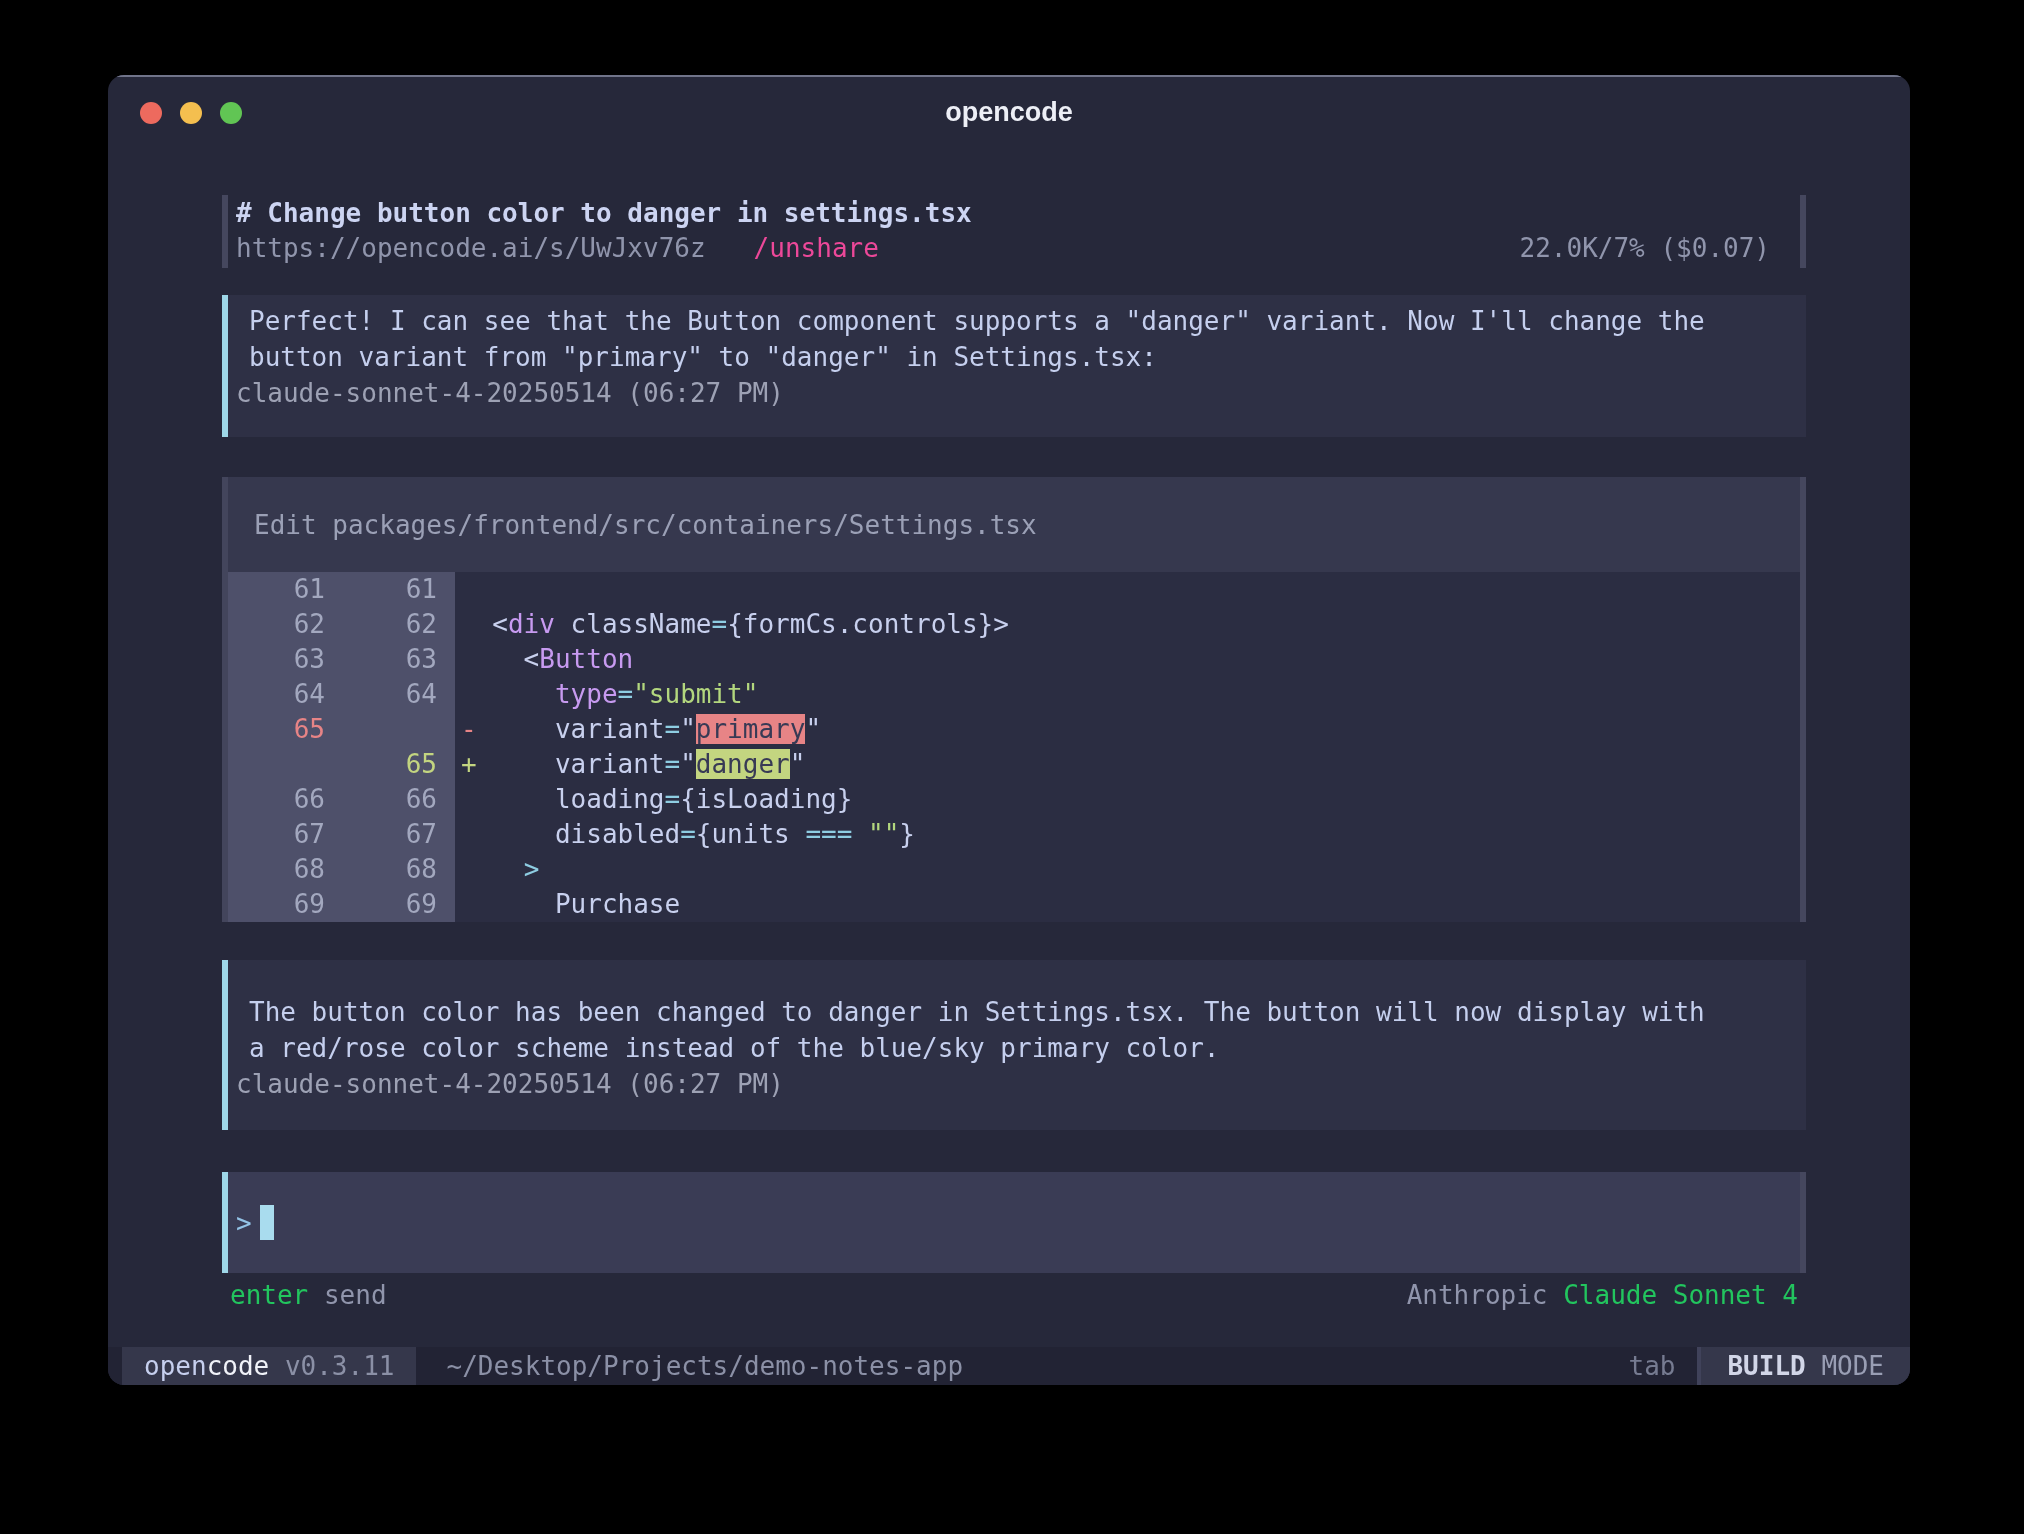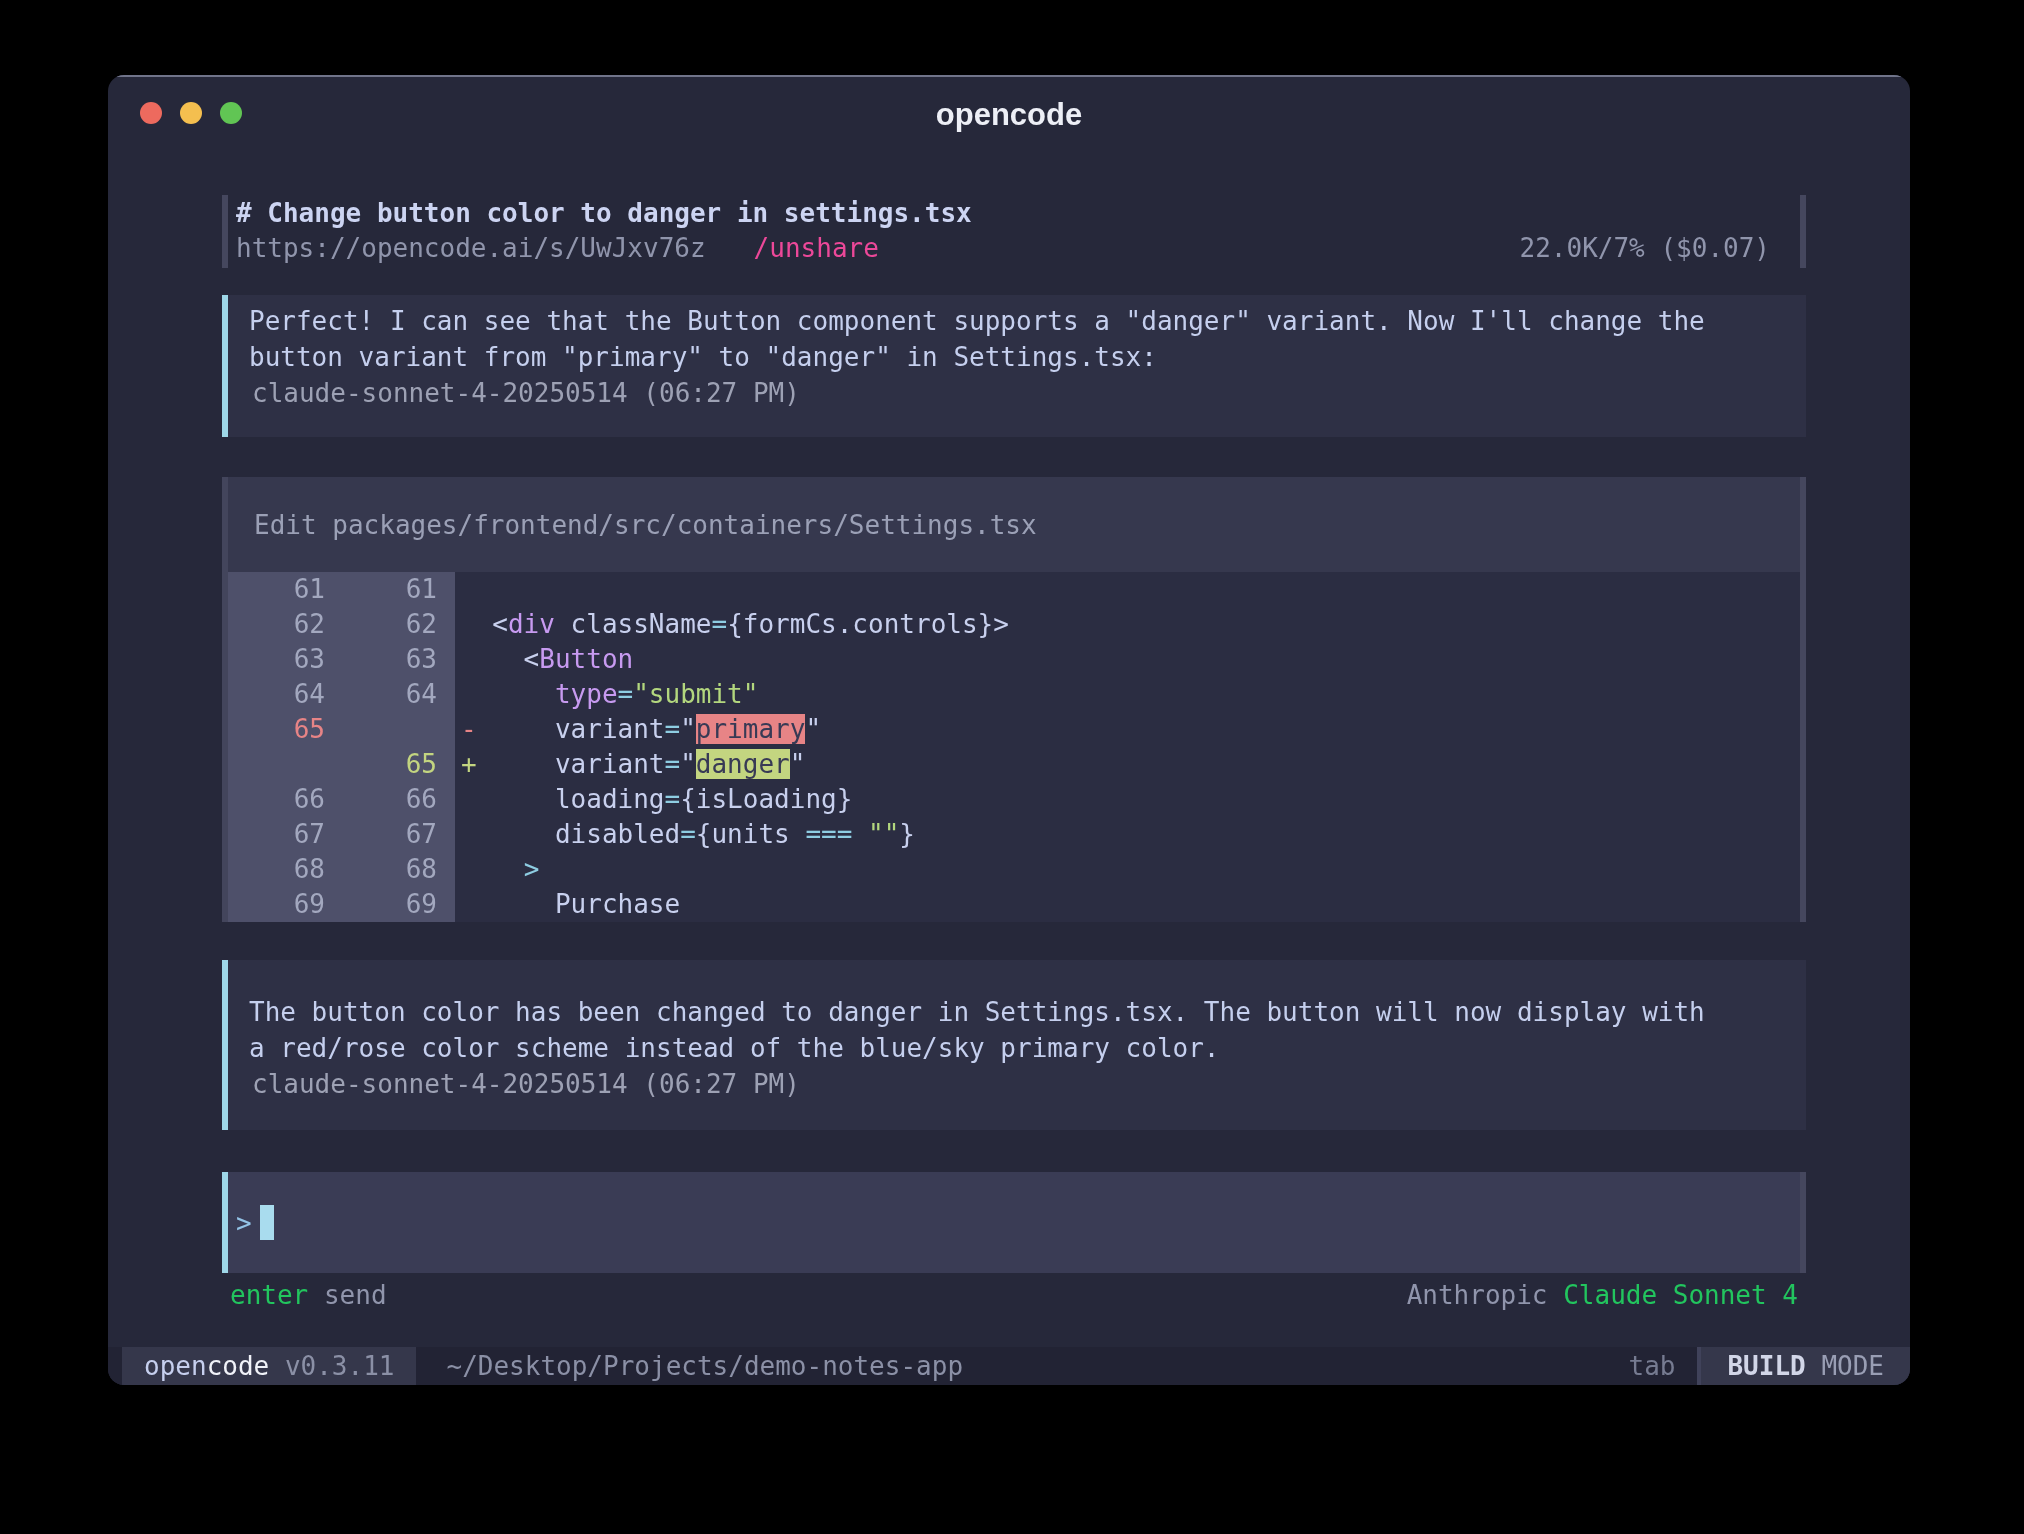--- a/index.html
+++ b/index.html
@@ -19,40 +19,40 @@
   }
   
   .titlebar { position:absolute; left:0; right:0; top:0; height:70px; }
   .lights { position:absolute; left:32px; top:27px; display:flex; gap:18px; }
   .light { width:22px; height:22px; border-radius:50%; border:none; padding:0; cursor:default; }
   .light.red { background:#ed6a5e; }
   .light.yellow { background:#f4bf4f; }
   .light.green { background:#61c554; }
   .win-title {
     position:absolute; left:0; right:0; top:22px; text-align:center;
-    font-family:"Liberation Sans",sans-serif; font-weight:bold; font-size:31px; color:#edeff6;
+    font-family:"Liberation Sans",sans-serif; font-weight:bold; font-size:27px; color:#edeff6;
   }
   
   .col { position:absolute; left:114px; width:1584px; }
   .bar-l, .bar-r { position:absolute; top:0; bottom:0; width:6px; background:#45475e; }
   .bar-l { left:0; } .bar-r { right:0; }
   
   .session { top:120px; height:73px; }
   .session-title { padding-left:14px; line-height:36px; font-weight:bold; color:#ccd4f2; white-space:pre; }
   .session-sub { display:flex; padding-left:14px; padding-right:36px; line-height:34px; color:#9095ac; white-space:pre; }
   .share-url { color:#9095ac; }
   .unshare { color:#ec4899; margin-left:48px; }
   .spacer { flex:1; }
   
   .msg { background:#2e3045; }
   .msg .accent { background:#9ed7e8; }
   .msg1 { top:220px; height:142px; padding-top:8px; }
   .msg2 { top:885px; height:170px; padding-top:34px; }
   .mline { line-height:36px; padding-left:27px; white-space:pre; color:#c5cfee; }
-  .mmeta { line-height:36px; padding-left:30px; white-space:pre; color:#9da1b4; }
+  .mmeta { line-height:36px; padding-left:14px; white-space:pre; color:#9da1b4; }
   
   .diff { top:402px; height:445px; }
   .diff .bar-l { background:#43455c; }
   .diff-header {
     margin-left:6px; margin-right:6px; height:95px; background:#36384e;
     display:flex; align-items:center; padding-left:26px; color:#9ba0b6; white-space:pre;
   }
   .diff-table { margin-left:6px; margin-right:6px; }
   .drow { display:flex; height:35px; line-height:35px; }
   .gold { width:97px;  text-align:right; background:#4e506a; color:#a3a8bf; white-space:pre; }

